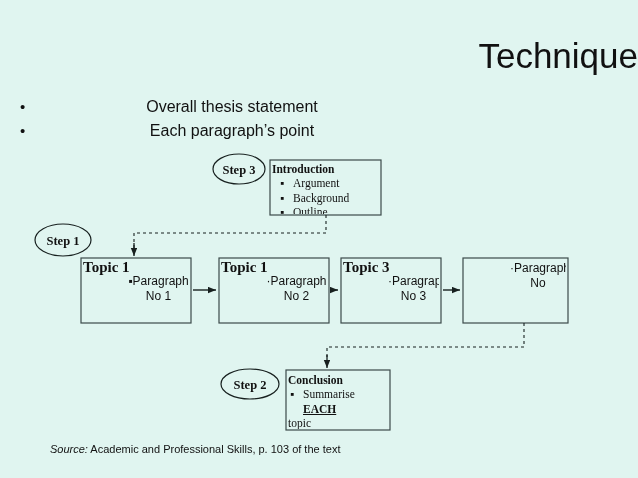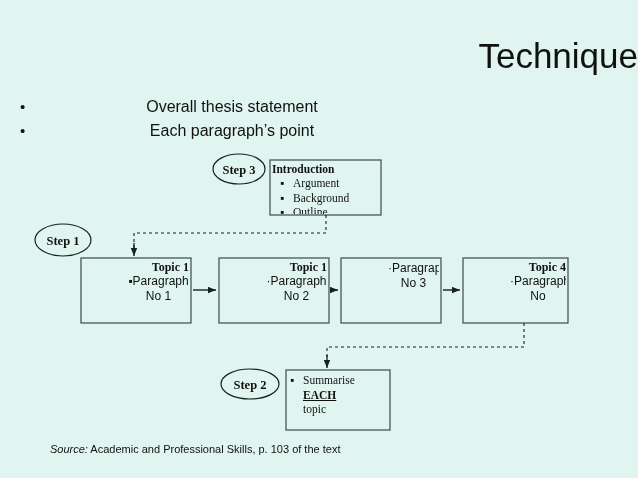--- a/index.html
+++ b/index.html
@@ -46,21 +46,21 @@
   .box-line{
     font-size:11.5px;line-height:14.5px;
     font-family:"Liberation Serif", serif;
     display:flex;
   }
   .box-line .bl-mark{flex:0 0 13px;}
   .box-line .bl-txt{flex:1;}
   .u-bold{font-weight:bold;text-decoration:underline;}
 
   .topic-title{
-    text-align:right;font-weight:bold;font-size:12px;
+    text-align:left;font-weight:bold;font-size:15px;
     font-family:"Liberation Serif", serif;line-height:13px;
   }
   .topic-line{
     font-size:12px;line-height:15px;
     font-family:"Liberation Sans", sans-serif;
     text-align:center;
     margin-left:45px;
   }
   .step-label{
     font-family:"Liberation Serif", serif;
@@ -142,47 +142,48 @@
     <foreignObject x="221" y="261" width="106" height="40">
       <div xmlns="http://www.w3.org/1999/xhtml" class="fo-body">
         <div class="topic-title">Topic 1</div>
         <div class="topic-line"><span>·</span><span>Paragraph No 2</span></div>
       </div>
     </foreignObject>
 
     <rect x="341" y="258" width="100" height="65" fill="none" stroke="#3b4a4a" stroke-width="1.2"></rect>
     <foreignObject x="343" y="261" width="96" height="40">
       <div xmlns="http://www.w3.org/1999/xhtml" class="fo-body">
+        <div class="topic-title">Topic 3</div>
         <div class="topic-line"><span>·</span><span>Paragraph No 3</span></div>
       </div>
     </foreignObject>
 
     <rect x="463" y="258" width="105" height="65" fill="none" stroke="#3b4a4a" stroke-width="1.2"></rect>
     <foreignObject x="465" y="261" width="101" height="40">
       <div xmlns="http://www.w3.org/1999/xhtml" class="fo-body">
-        <div class="topic-title">Topic 4</div>
         <div class="topic-line"><span>·</span><span>Paragraph No</span></div>
       </div>
     </foreignObject>
 
     <line x1="193" y1="290" x2="216" y2="290" stroke="#17201f" stroke-width="1.4" marker-end="url(#arrowSolid)"></line>
     <line x1="331" y1="290" x2="338" y2="290" stroke="#17201f" stroke-width="1.4" marker-end="url(#arrowSolid)"></line>
     <line x1="443" y1="290" x2="460" y2="290" stroke="#17201f" stroke-width="1.4" marker-end="url(#arrowSolid)"></line>
 
     <path d="M524,323 L524,347 L327,347 L327,364" fill="none" stroke="#17201f" stroke-width="1.1" stroke-dasharray="3,3"></path>
     <path d="M327,355 L327,368" fill="none" stroke="#17201f" stroke-width="1.3" marker-end="url(#arrowSolid)"></path>
 
     <rect x="286" y="370" width="104" height="60" fill="none" stroke="#3b4a4a" stroke-width="1.2"></rect>
     <foreignObject x="288" y="373" width="100" height="56">
       <div xmlns="http://www.w3.org/1999/xhtml" class="fo-body">
+        <div class="box-title">Conclusion</div>
         <div class="box-line" style="padding-left:2px">
           <span class="bl-mark">▪</span>
           <span class="bl-txt"><span>Summarise </span><span class="u-bold">EACH</span></span>
         </div>
-        <div class="box-line" style="padding-left:15px">
+        <div class="box-line" style="">
           <span class="bl-txt">topic</span>
         </div>
       </div>
     </foreignObject>
   </svg>
 
   <div class="source"><i>Source:</i><span> Academic and Professional Skills, p. 103 of the text</span></div>
 
 </div>
 

